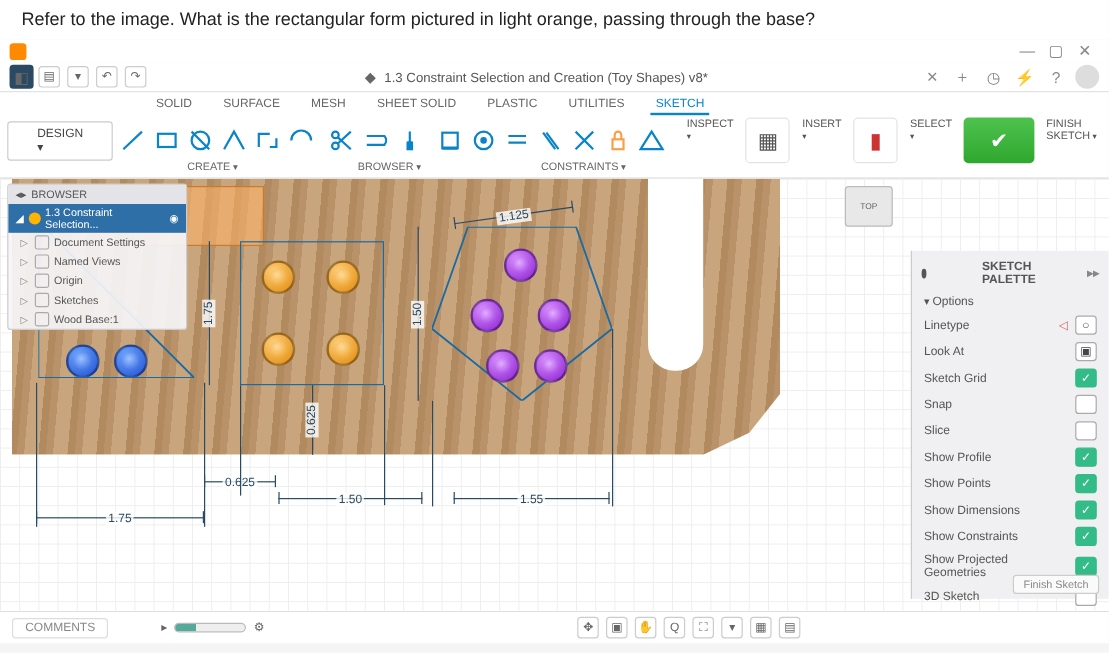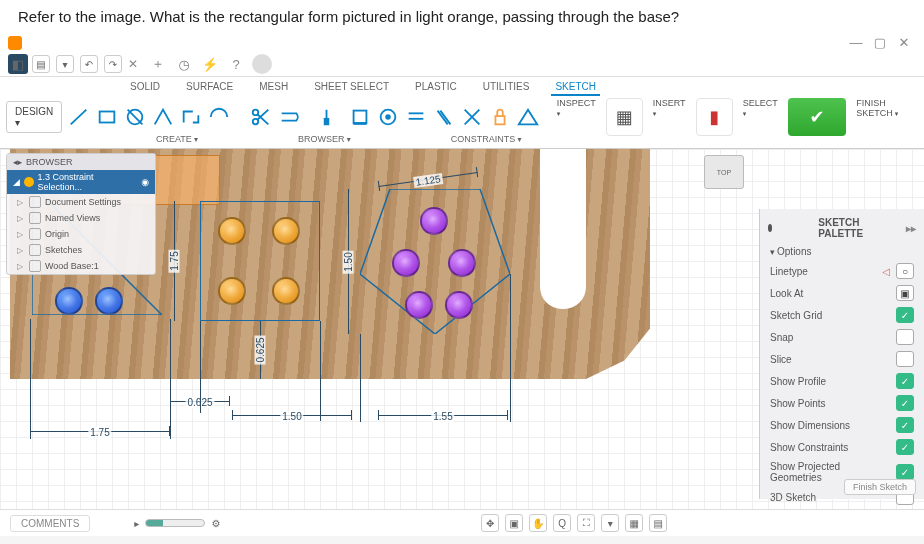--- a/index.html
+++ b/index.html
@@ -14,21 +14,21 @@
   .toolstrip .tabdoc { flex: 1; text-align: center; font-size: 11px; color: #555; }
   .toolstrip .shield { font-size: 12px; margin-right: 4px; color: #666; }
   .toolstrip .right-ico { width: 20px; height: 20px; border-radius: 3px; display:flex; align-items:center; justify-content:center; font-size:13px; color:#666;}
   .right-ico.plus{ color:#888;} .right-ico.clock{ color:#888;} .right-ico.ext{} .right-ico.bolt{color:#0a7;} .right-ico.help{color:#888;} .right-ico.avatar{background:#ddd;border-radius:50%;}
   .xclose{font-size:12px;color:#888;margin-right:4px;}
   .ribbon { background: #fff; border-bottom: 1px solid #ccc; padding: 2px 6px 4px 6px; position: relative; }
   .ribbon-tabs { display: flex; gap: 18px; padding-left: 120px; font-size: 10px; color: #666; }
   .ribbon-tabs .rtab { padding: 2px 4px; }
   .ribbon-tabs .rtab.active { color: #0a84c9; border-bottom: 2px solid #0a84c9; }
   .ribbon-row { display: flex; align-items: center; gap: 6px; margin-top: 2px; }
-  .designbtn { font-size: 10px; padding: 4px 8px; border: 1px solid #ccc; border-radius: 3px; color: #444; }
+  .designbtn { font-size: 10px; padding: 4px 24px; border: 1px solid #ccc; border-radius: 3px; color: #444; }
   .tool { width: 28px; height: 26px; display:flex; align-items:center; justify-content:center; font-size:16px; color:#0a84c9; }
   .tool svg { width: 22px; height: 22px; }
   .tool.orange svg { stroke:#f7a14a; }
   .subrow { display: flex; font-size: 9px; color: #666; padding-left: 150px; gap: 100px; margin-top: -2px;}
   .subrow span::after{content:" ▾"; font-size:8px;}
   .bigicons { display:flex; gap:10px; margin-left:12px;}
   .bigicon { width:44px; height:38px; border:1px solid #e3e3e3; border-radius:4px; display:flex; flex-direction:column; align-items:center; justify-content:center; font-size:8px; color:#555; }
   .bigicon .bi-top{ font-size:18px; line-height:1; }
   .finish { width:70px; height:38px; background:linear-gradient(#4ec24e,#2fa82f); border-radius:4px; display:flex; flex-direction:column; align-items:center; justify-content:center; color:#fff; font-size:8px;}
   .finish .chk { font-size:18px; line-height:1;}
@@ -110,35 +110,39 @@
   <div class="winbtn">▢</div>
   <div class="winbtn">✕</div>
 </div>
 
 <div class="toolstrip">
   <div class="smicon">▦</div>
   <div class="smicon">▤</div>
   <div class="smicon">▾</div>
   <div class="smicon">↶</div>
   <div class="smicon">↷</div>
+  <div class="tabdoc">
+    <span class="shield">◆</span>
+    <span>1.3 Constraint Selection and Creation (Toy Shapes) v8*</span>
+  </div>
   <span class="xclose">✕</span>
   <div class="right-ico plus">＋</div>
   <div class="right-ico clock">◷</div>
   <div class="right-ico ext">◧</div>
   <div class="right-ico bolt">⚡</div>
   <div class="right-ico help">?</div>
   <div class="right-ico avatar"></div>
 </div>
 
 <div class="ribbon">
   <div class="ribbon-tabs">
     <div class="rtab">SOLID</div>
     <div class="rtab">SURFACE</div>
     <div class="rtab">MESH</div>
-    <div class="rtab">SHEET SELECT</div>
+    <div class="rtab">SHEET SOLID</div>
     <div class="rtab">PLASTIC</div>
     <div class="rtab">UTILITIES</div>
     <div class="rtab active">SKETCH</div>
   </div>
   <div class="ribbon-row">
     <div class="designbtn"><span>DESIGN</span> ▾</div>
     <div class="tool">
         <svg viewBox="0 0 24 24" fill="none" stroke="#0a84c9" stroke-width="2">
           <path d="M3 20 L20 4"></path>
         </svg>

